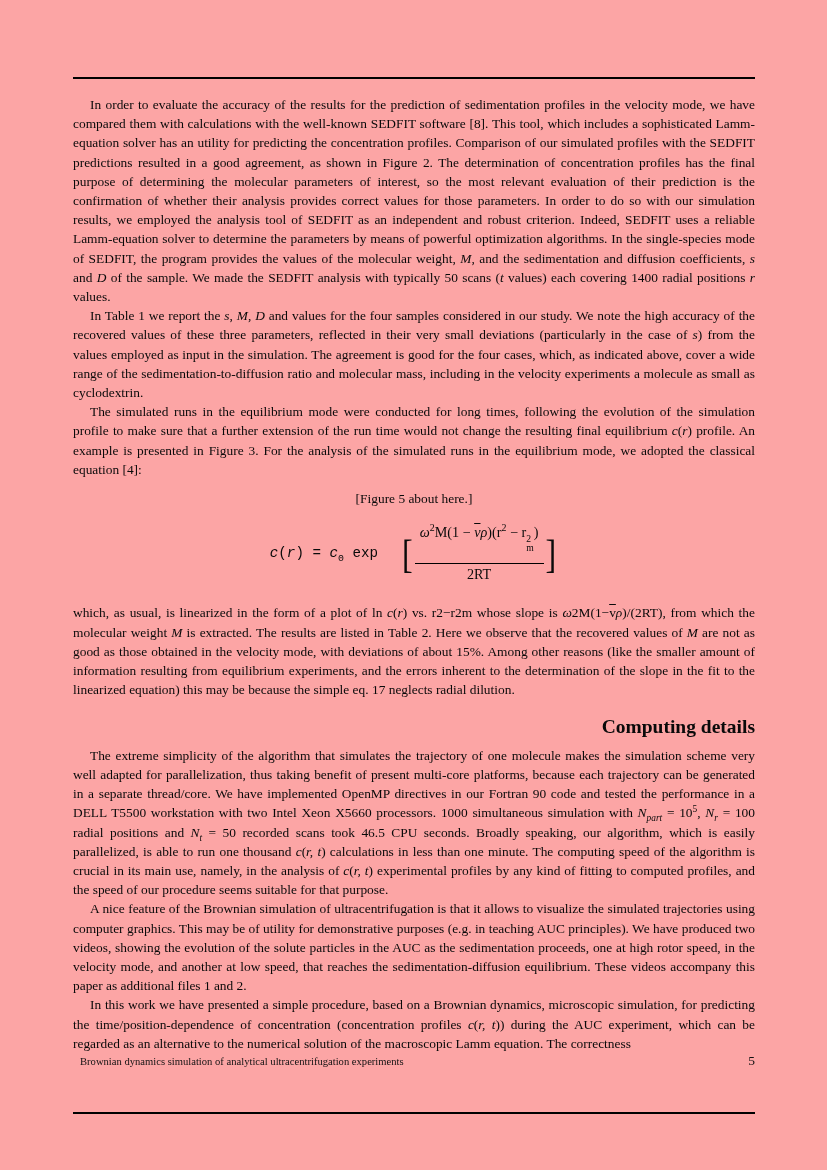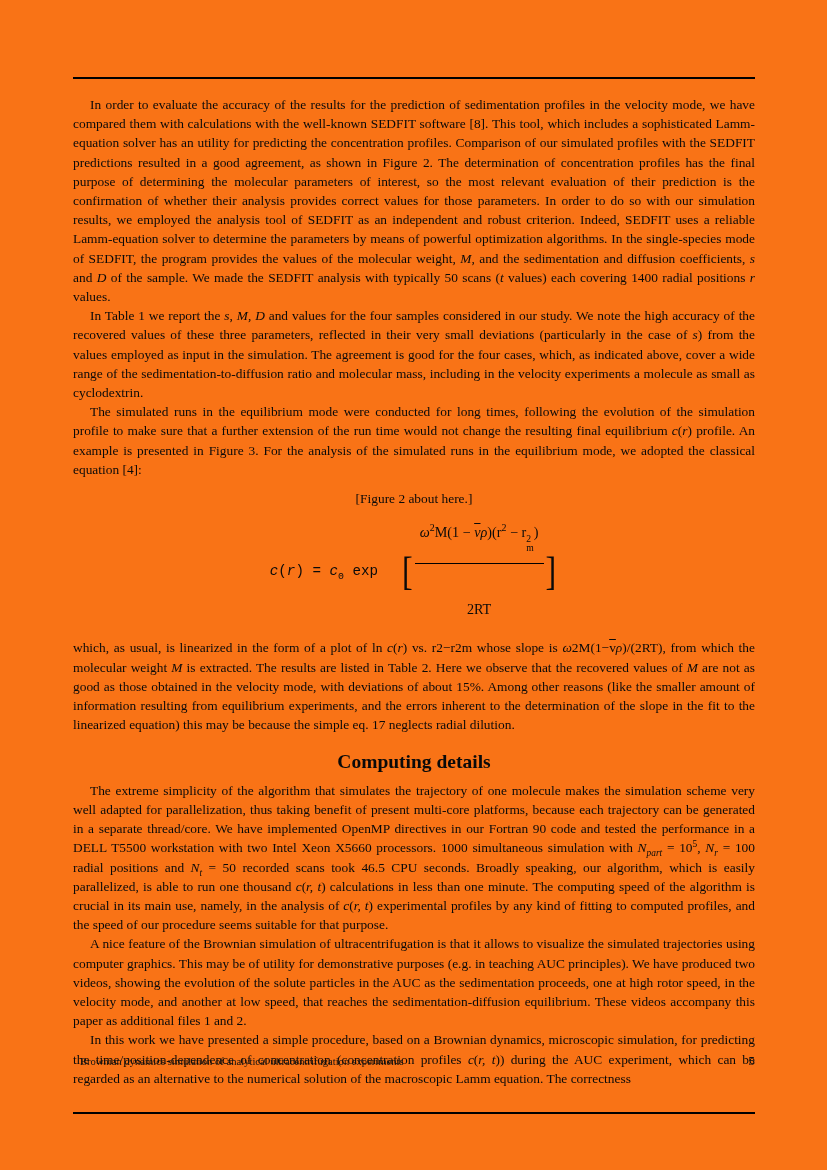--- a/index.html
+++ b/index.html
@@ -4,21 +4,21 @@
 <style>
   html, body {
     margin: 0;
     padding: 0;
     background: #ffffff;
   }
   .page {
     position: relative;
     width: 827px;
     height: 1170px;
-    background: #f97316;
+    background: #fca5a5;
     font-family: "Liberation Serif", "DejaVu Serif", serif;
     color: #0a0a0a;
     overflow: hidden;
   }
   .top-rule {
     position: absolute;
     left: 73px;
     top: 77px;
     width: 682px;
     height: 2px;
@@ -76,28 +76,28 @@
   .frac {
     display: inline-flex;
     flex-direction: column;
     text-align: center;
   }
   .frac .num {
     padding: 0 5px 10px;
     border-bottom: 1.2px solid #000;
     white-space: nowrap;
   }
-  .frac .den { padding-top: 2.5px; margin-top: 35px; }
+  .frac .den { padding-top: 2.5px; }
 
   .heading {
     margin: 17px 0 7px;
     font-size: 19.5px;
     font-weight: bold;
     line-height: 1.15;
-    text-align: center;
+    text-align: right;
   }
 
   .footer-rule {
     position: absolute;
     left: 73px;
     top: 1112px;
     width: 682px;
     height: 1.5px;
     background: #000000;
   }
@@ -124,21 +124,21 @@
 <body>
 
 <div class="page">
   <div class="top-rule"></div>
 
   <main class="content">
     <p class="para ind"><span>In order to evaluate the accuracy of the results for the prediction of sedimentation profiles in the velocity mode, we have compared them with calculations with the well-known SEDFIT software [8]. This tool, which includes a sophisticated Lamm-equation solver has an utility for predicting the concentration profiles. Comparison of our simulated profiles with the SEDFIT predictions resulted in a good agreement, as shown in Figure 2. The determination of concentration profiles has the final purpose of determining the molecular parameters of interest, so the most relevant evaluation of their prediction is the confirmation of whether their analysis provides correct values for those parameters. In order to do so with our simulation results, we employed the analysis tool of SEDFIT as an independent and robust criterion. Indeed, SEDFIT uses a reliable Lamm-equation solver to determine the parameters by means of powerful optimization algorithms. In the single-species mode of SEDFIT, the program provides the values of the molecular weight, </span><span class="it">M</span><span>, and the sedimentation and diffusion coefficients, </span><span class="it">s</span><span> and </span><span class="it">D</span><span> of the sample. We made the SEDFIT analysis with typically 50 scans (</span><span class="it">t</span><span> values) each covering 1400 radial positions </span><span class="it">r</span><span> values.</span></p>
     <p class="para ind"><span>In Table 1 we report the </span><span class="it">s</span><span>, </span><span class="it">M</span><span>, </span><span class="it">D</span><span> and values for the four samples considered in our study. We note the high accuracy of the recovered values of these three parameters, reflected in their very small deviations (particularly in the case of </span><span class="it">s</span><span>) from the values employed as input in the simulation. The agreement is good for the four cases, which, as indicated above, cover a wide range of the sedimentation-to-diffusion ratio and molecular mass, including in the velocity experiments a molecule as small as cyclodextrin.</span></p>
     <p class="para ind"><span>The simulated runs in the equilibrium mode were conducted for long times, following the evolution of the simulation profile to make sure that a further extension of the run time would not change the resulting final equilibrium </span><span class="it">c</span><span>(</span><span class="it">r</span><span>) profile. An example is presented in Figure 3. For the analysis of the simulated runs in the equilibrium mode, we adopted the classical equation [4]:</span></p>
 
-    <div class="fig-placeholder">[Figure 2 about here.]</div>
+    <div class="fig-placeholder">[Figure 5 about here.]</div>
 
     <div class="equation">
       <span class="eq-lhs"><span class="it">c</span><span>(</span><span class="it">r</span><span>) = </span><span class="it">c</span><span class="sub">0</span><span> exp</span></span>
       <span class="bracket">[</span>
       <span class="frac">
         <span class="num"><span class="it">ω</span><span class="sup">2</span><span>M(1 − </span><span class="it bar">v</span><span class="it">ρ</span><span>)(r</span><span class="sup">2</span><span> − r</span><span class="supsub">
               <span>2</span>
               <span>m</span>
             </span><span>)</span></span>
         <span class="den"><span>2RT</span></span>

